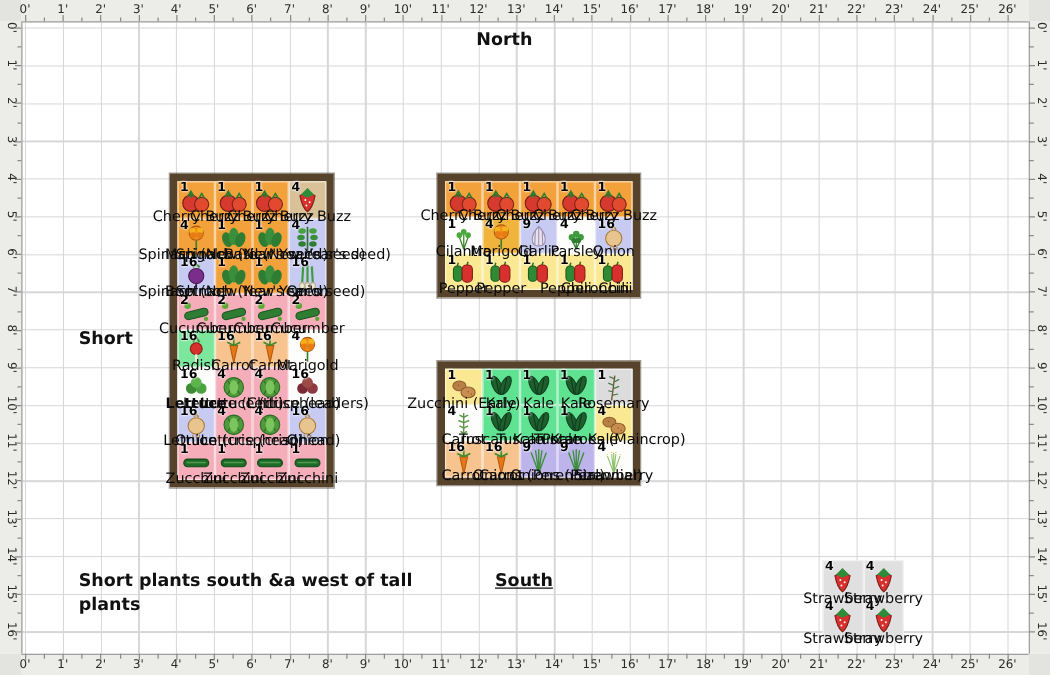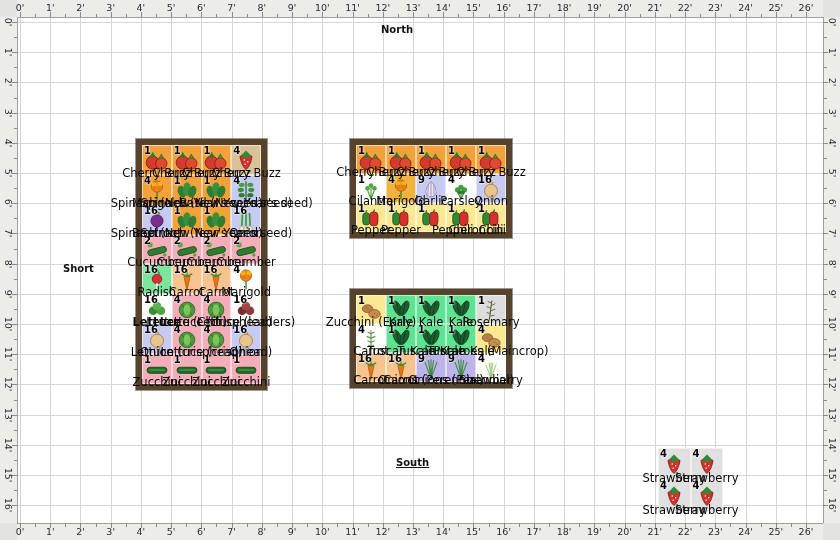--- a/index.html
+++ b/index.html
@@ -19,21 +19,21 @@
           repeating-linear-gradient(to bottom,#d7d7d7 0 1px,transparent 1px 30.2px);
         background-position:3px 5px;}
   .bed{position:absolute;z-index:10;box-sizing:content-box;}
   .bed.framed{border:6px solid #57432B;box-shadow:0 0 0 1px rgba(40,28,14,.45);}
   .cell{position:absolute;display:flex;align-items:center;justify-content:center;
         outline:1px solid rgba(255,255,255,.55);outline-offset:-1px;}
   .num{position:absolute;left:2px;top:0px;font-size:10px;font-weight:bold;color:#000;
        text-shadow:0 0 2px #fff,0 0 2px #fff;z-index:3;line-height:11px;}
   .plant-label{position:absolute;transform:translateX(-50%);white-space:nowrap;
        font-size:11.5px;color:#0a0a0a;z-index:30;line-height:13px;}
-  .compass{position:absolute;font-size:10px;font-weight:bold;color:#111;z-index:25;}
+  .compass{position:absolute;font-size:14px;font-weight:bold;color:#111;z-index:25;}
   .note{position:absolute;font-size:14px;font-weight:bold;color:#111;z-index:25;
         width:278px;line-height:19px;}
   svg{display:block;}
 </style>
 </head>
 <body>
 
 <div id="stage">
   <div class="ruler top"></div>
   <div class="ruler bottom"></div>
@@ -42,20 +42,21 @@
   <div class="corner" style="left:0;top:0;"></div>
   <div class="corner" style="left:823px;top:0;"></div>
   <div class="corner" style="left:0;top:523px;"></div>
   <div class="corner" style="left:823px;top:523px;"></div>
 
   <div class="plot"></div>
 
   <div class="compass" style="left:381px;top:24px;">North</div>
   <div class="compass" style="left:63px;top:263px;">Short</div>
   <div class="compass" style="left:396px;top:457px;text-decoration:underline;">South</div>
+  <div class="note" style="left:63px;top:456px;">Short plants south &amp;a west of tall plants</div>
 <div class="rnum" style="left: 8px; top: 2px; width: 24px;">0'</div>
     <div class="tick" style="left: 20px; top: 12px; width: 1px; height: 5px;"></div>
     <div class="tick" style="left: 35.115px; top: 13.5px; width: 1px; height: 3.5px;"></div>
     <div class="rnum" style="left: 38.23px; top: 2px; width: 24px;">1'</div>
     <div class="tick" style="left: 50.23px; top: 12px; width: 1px; height: 5px;"></div>
     <div class="tick" style="left: 65.345px; top: 13.5px; width: 1px; height: 3.5px;"></div>
     <div class="rnum" style="left: 68.46px; top: 2px; width: 24px;">2'</div>
     <div class="tick" style="left: 80.46px; top: 12px; width: 1px; height: 5px;"></div>
     <div class="tick" style="left: 95.575px; top: 13.5px; width: 1px; height: 3.5px;"></div>
     <div class="rnum" style="left: 98.69px; top: 2px; width: 24px;">3'</div>

